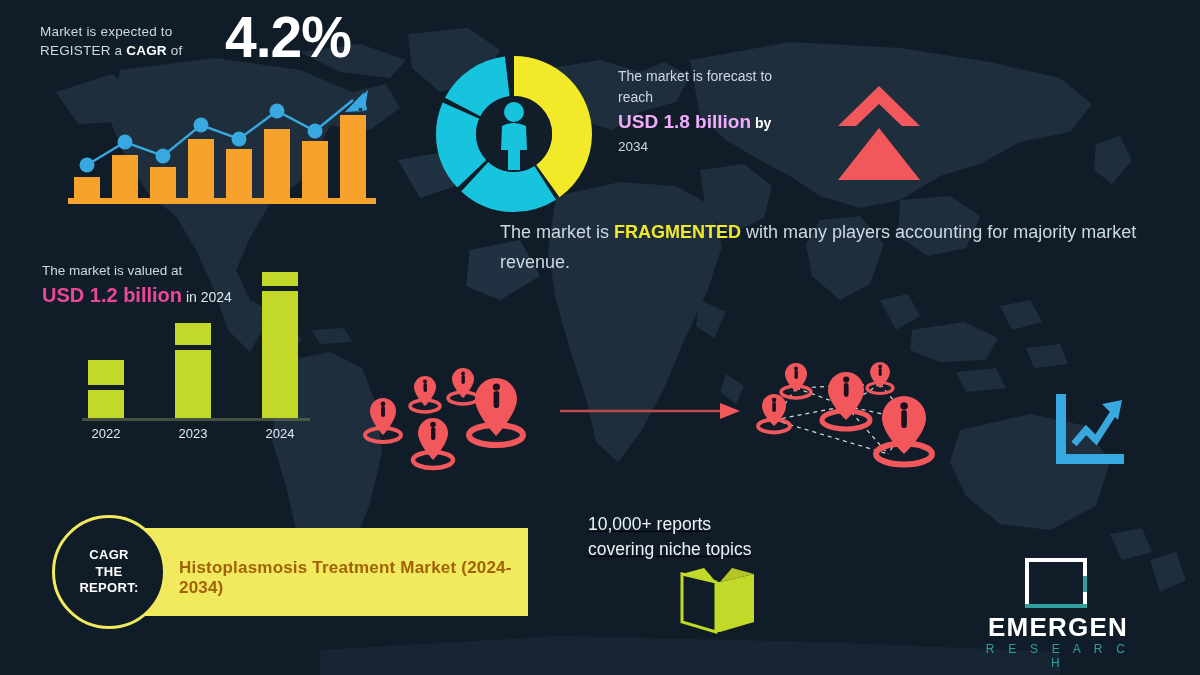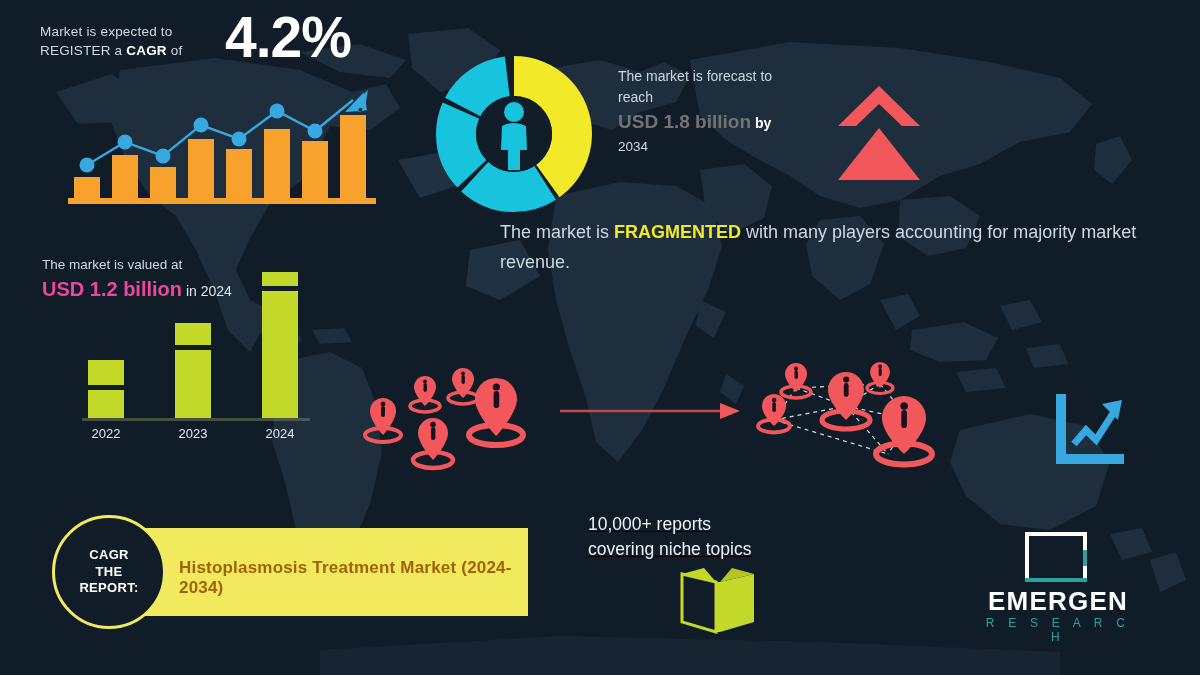--- a/index.html
+++ b/index.html
@@ -37,34 +37,34 @@
 
   
   #orange-chart { position: absolute; left: 62px; top: 78px; width: 320px; height: 130px; }
 
   
   #donut { position: absolute; left: 432px; top: 52px; width: 164px; height: 164px; }
 
   
   #forecast-block { position: absolute; left: 618px; top: 66px; width: 230px; line-height: 1.5; }
   #forecast-block .s1 { font-size: 14px; }
-  #forecast-block .s2 { font-size: 19px; font-weight: bold; color:#737373; display:inline; }
+  #forecast-block .s2 { font-size: 19px; font-weight: bold; color:#f0abfc; display:inline; }
   #forecast-block .s2b { font-size: 14px; font-weight: bold; color:#fff; display:inline; }
   #forecast-block .s3 { font-size: 13.5px; }
 
   
   #red-arrows { position: absolute; left: 836px; top: 84px; width: 86px; height: 100px; }
 
   
   #fragmented { position: absolute; left: 500px; top: 218px; width: 640px; line-height: 1.65; }
   #fragmented span { font-size: 18px; }
   .hl { color: #f2ea28; font-weight: bold; }
 
   
-  #valued-block { position: absolute; left: 42px; top: 255px; width: 300px; line-height: 1.45; }
+  #valued-block { position: absolute; left: 42px; top: 261px; width: 300px; line-height: 1.45; }
   #valued-block .v1 { font-size: 13.5px; }
   #valued-block .v2 { font-size: 20px; font-weight: bold; color: #ec4899; display:inline; }
   #valued-block .v3 { font-size: 14px; display:inline; color:#dde5ea; }
 
   
   #green-chart { position: absolute; left: 70px; top: 272px; width: 250px; height: 175px; }
 
   
   #pins-left { position: absolute; left: 355px; top: 362px; width: 180px; height: 110px; }
   #pins-right { position: absolute; left: 752px; top: 358px; width: 200px; height: 120px; }
@@ -91,21 +91,21 @@
     line-height: 1.28; letter-spacing: .3px;
   }
 
   
   #reports-block { position: absolute; left: 588px; top: 512px; width: 260px; line-height: 1.45; text-decoration: underline; }
   #reports-block .r { font-size: 17.5px; color: #eef3f6; }
   #book-icon { position: absolute; left: 676px; top: 564px; width: 84px; height: 70px; }
 
   
   #chart-icon { position: absolute; left: 1050px; top: 390px; width: 80px; height: 80px; }
-  #logo { position: absolute; left: 975px; top: 530px; width: 166px; height: 110px; }
+  #logo { position: absolute; left: 975px; top: 556px; width: 166px; height: 110px; }
   #logo-mark { position: absolute; left: 48px; top: 0px; width: 66px; height: 54px; }
   #logo-name {
     position: absolute; left: 0; top: 56px; width: 166px; text-align: center;
     font-size: 26px; font-weight: bold; color: #ffffff; letter-spacing: 1.2px;
   }
   #logo-sub {
     position: absolute; left: 0; top: 86px; width: 166px; text-align: center;
     font-size: 12px; color: #2fa0a0; letter-spacing: 5.2px;
   }
 </style>

